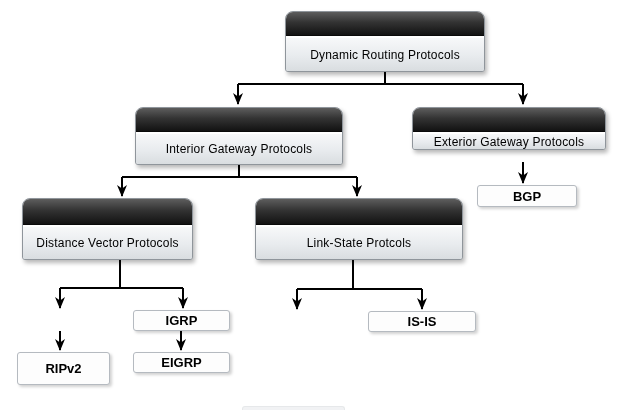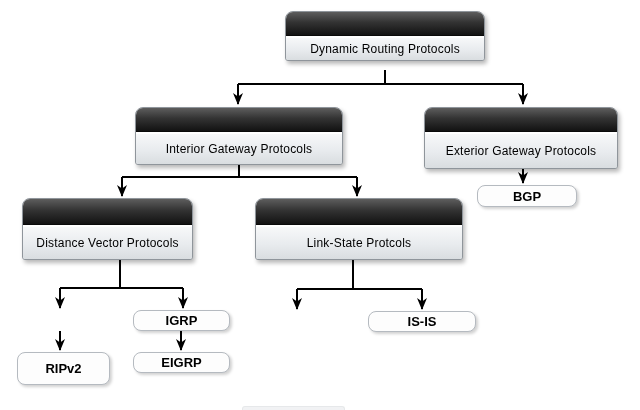--- a/index.html
+++ b/index.html
@@ -19,21 +19,21 @@
     border-bottom:1px solid #0a0a0a;
   }
   .bigbox .body{
     position:absolute;left:0;top:24px;right:0;bottom:0;
     background:linear-gradient(180deg,#f7f8f9 0%,#e8ebee 55%,#d9dde0 100%);
     border-top:2px solid #ffffff;
     display:flex;align-items:center;justify-content:center;
     font-size:12px;color:#000;letter-spacing:.2px;
   }
   .leaf{
-    position:absolute;background:#fdfdfd;border:1px solid #b5bac0;border-radius:8px;
+    position:absolute;background:#fdfdfd;border:1px solid #b5bac0;border-radius:3px;
     box-shadow:2px 2px 3px rgba(0,0,0,.18);
     display:flex;align-items:center;justify-content:center;
     font-size:13px;font-weight:bold;color:#000;box-sizing:border-box;
   }
   .cropped{
     position:absolute;background:#f1f2f4;border:1px solid #e6e8ea;border-bottom:none;
     border-radius:3px 3px 0 0;
   }
 </style>
 </head>
@@ -69,35 +69,35 @@
       <path d="M353,260 L353,289"></path>
       <path d="M297,289 L422,289"></path>
       <path d="M297,289 L297,309" marker-end="url(#arrow)"></path>
       <path d="M422,289 L422,309" marker-end="url(#arrow)"></path>
 
       <path d="M60,331 L60,350" marker-end="url(#arrow)"></path>
       <path d="M181,331 L181,350" marker-end="url(#arrow)"></path>
     </g>
   </svg>
 
-  <div class="bigbox" style="left:285px;top:11px;width:200px;height:50px">
+  <div class="bigbox" style="left:285px;top:11px;width:200px;height:61px">
     <div class="band"></div>
     <div class="body">
       <span>Dynamic Routing Protocols</span>
     </div>
   </div>
 
   <div class="bigbox" style="left:135px;top:107px;width:208px;height:58px">
     <div class="band"></div>
     <div class="body">
       <span>Interior Gateway Protocols</span>
     </div>
   </div>
 
-  <div class="bigbox" style="left:424px;top:107px;width:194px;height:62px">
+  <div class="bigbox" style="left:412px;top:107px;width:194px;height:43px">
     <div class="band"></div>
     <div class="body">
       <span>Exterior Gateway Protocols</span>
     </div>
   </div>
 
   <div class="bigbox" style="left:22px;top:198px;width:171px;height:62px">
     <div class="band" style="height:25px"></div>
     <div class="body" style="top:26px">
       <span>Distance Vector Protocols</span>

